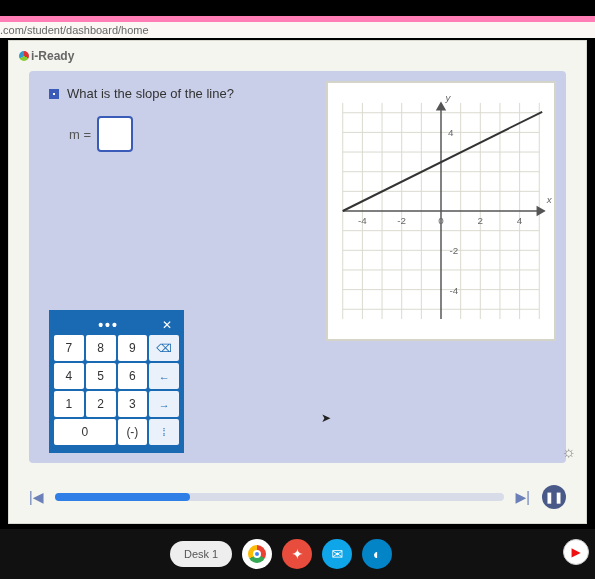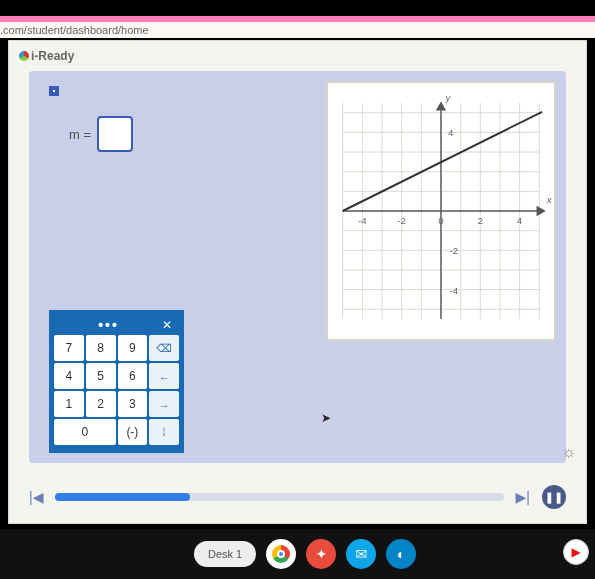--- a/index.html
+++ b/index.html
@@ -24,21 +24,21 @@
   .keypad-close { width:16px; height:16px; color:#fff; font-size:12px; text-align:center; line-height:16px; cursor:pointer; }
   .keypad-grid { display:grid; grid-template-columns: repeat(4, 1fr); gap:2px; }
   .key { background:#fff; height:26px; display:flex; align-items:center; justify-content:center; font-size:12px; color:#333; border-radius:2px; cursor:pointer; }
   .key.wide { grid-column: span 2; }
   .key.icon { background:#eaf1fa; color:#1a69b3; font-size:11px; }
   .bottombar { position:absolute; left:20px; right:20px; bottom:10px; height:32px; display:flex; align-items:center; gap:12px; }
   .ctrl-btn { color:#6b7fb8; font-size:14px; cursor:pointer; }
   .progress { flex:1; height:8px; background:#d8dce8; border-radius:4px; position:relative; }
   .progress-fill { position:absolute; left:0; top:0; bottom:0; width:30%; background:#2f7fe6; border-radius:4px; }
   .pause-btn { width:24px; height:24px; border-radius:50%; background:#4a5a88; color:#fff; display:flex; align-items:center; justify-content:center; font-size:11px; cursor:pointer;}
-  .shelf { position:absolute; left:0; right:0; bottom:0; height:50px; background:#111; display:flex; align-items:center;padding-left:24px; }
+  .shelf { position:absolute; left:0; right:0; bottom:0; height:50px; background:#111; display:flex; align-items:center; }
   .shelf-inner { margin-left:170px; display:flex; align-items:center; gap:10px; }
   .pill { height:26px; padding:0 14px; background:#eee; color:#555; border-radius:13px; display:flex; align-items:center; font-size:11px; cursor:pointer; }
   .sicon { width:30px; height:30px; border-radius:50%; display:flex; align-items:center; justify-content:center; cursor:pointer; font-size:14px; color:#fff; }
   .sicon.chrome { background:#fff; }
   .sicon.chrome .ring { width:18px;height:18px;border-radius:50%;background: conic-gradient(#ea4335 0 120deg,#34a853 120deg 240deg,#fbbc05 240deg 360deg); display:flex;align-items:center;justify-content:center;}
   .sicon.chrome .dot { width:8px;height:8px;border-radius:50%;background:#4285f4;border:2px solid #fff;}
   .sicon.red { background:#e74c3c; }
   .sicon.msg { background:#0ea5e9; }
   .sicon.files { background:#0284c7; }
   .ytube { position:absolute; right:6px; bottom:14px; width:26px; height:26px; border-radius:50%; background:#fff; display:flex; align-items:center; justify-content:center; color:#e11; font-size:12px; cursor:pointer; border:1px solid #ccc;}
@@ -56,20 +56,21 @@
   <div class="appheader">
     <span class="logo">
       <span class="circ"></span>
       <span>i-Ready</span>
     </span>
   </div>
 
   <div class="content">
     <div class="questionrow">
       <span class="qbullet"></span>
+      <span class="qtext">What is the slope of the line?</span>
     </div>
     <div class="answerbox">
       <span>m =</span>
       <input class="ainput" value="" style="">
     </div>
 
     <div class="graph">
       <svg viewBox="0 0 230 260">
         <g stroke="#d9d9cf" stroke-width="1">
           <line x1="15" y1="20" x2="15" y2="240"></line>

